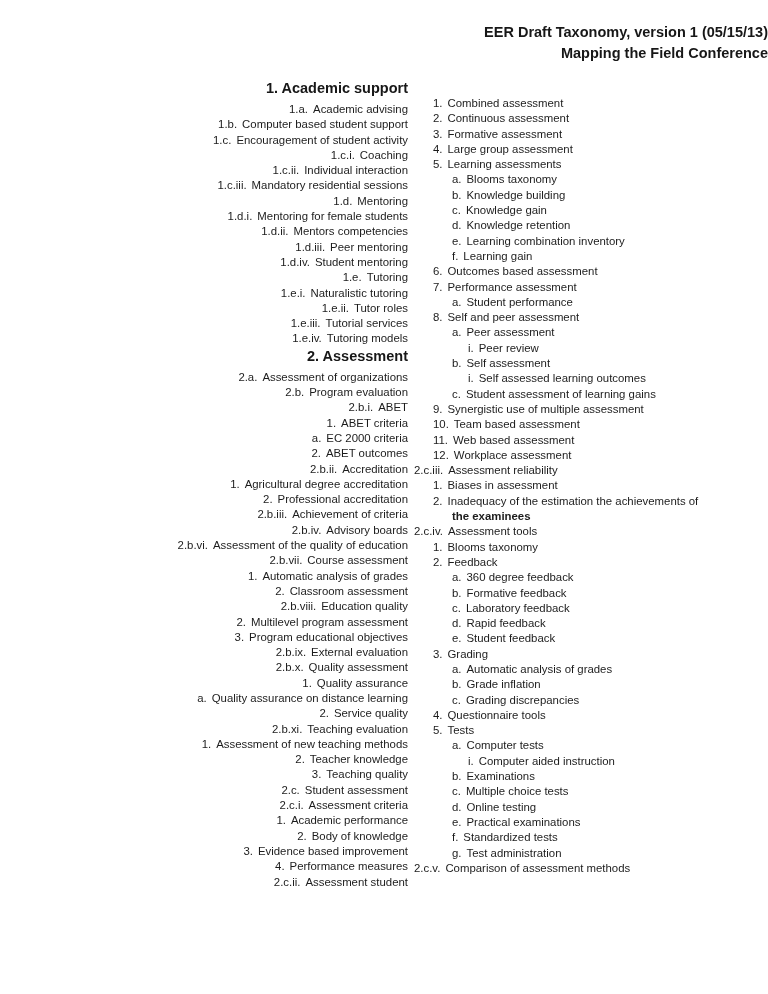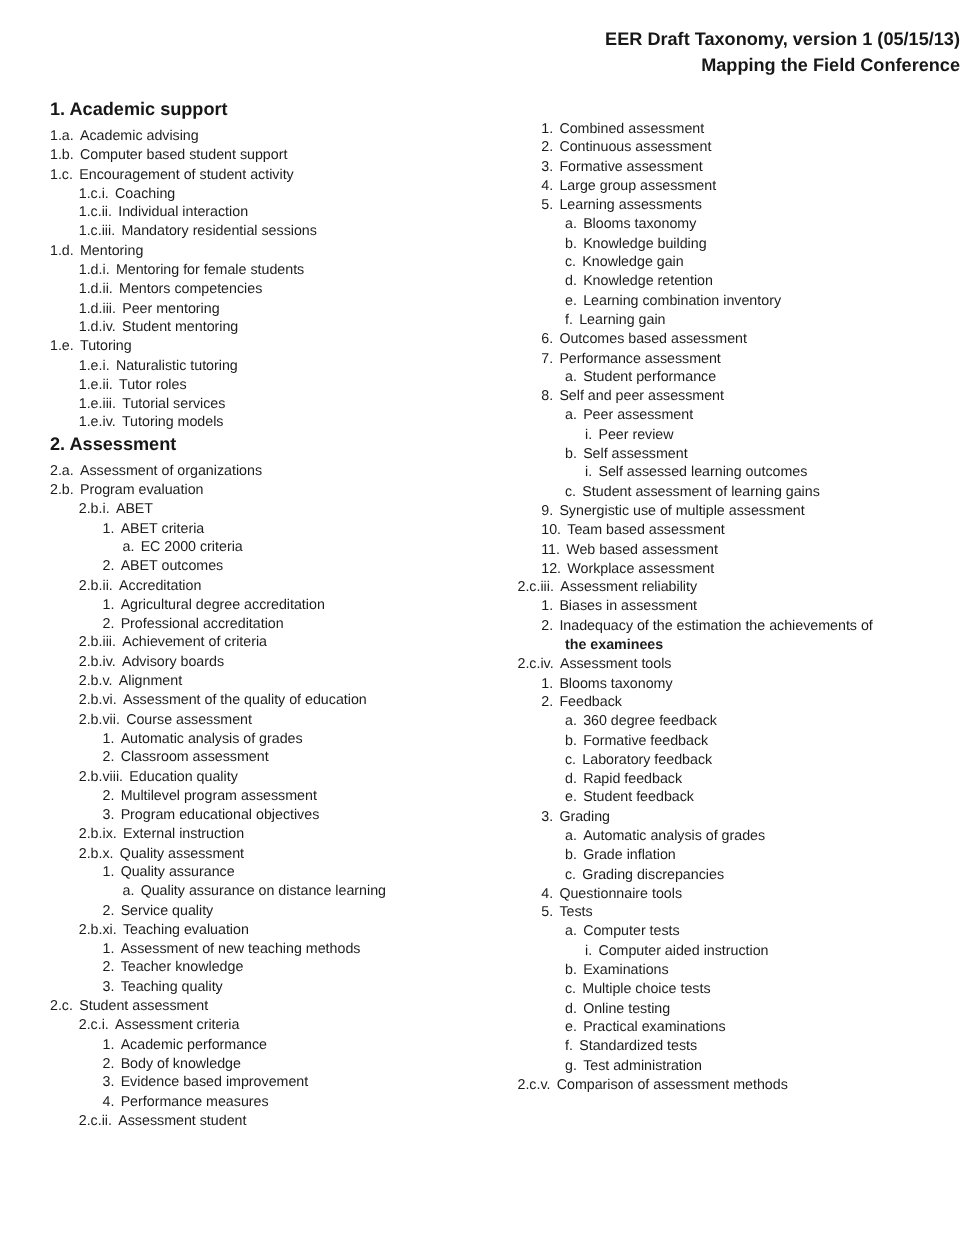--- a/index.html
+++ b/index.html
@@ -23,21 +23,21 @@
     font-size: 14.5px;
     line-height: 21px;
     color: #171717;
   }
   .col {
     position: absolute;
     font-size: 11.4px;
     line-height: 15.3px;
     color: #1c1c1c;
   }
-  #left-column  { left: 40px;  top: 79px; width: 368px; }
+  #left-column  { left: 40px;  top: 79px; width: 368px; text-align: right; }
   #right-column { left: 414px; top: 96px; width: 350px; }
   .heading {
     font-weight: bold;
     font-size: 14.5px;
     line-height: 18px;
     margin: 0 0 5px 0;
     color: #171717;
   }
   .heading-gap { }
   .line { white-space: nowrap; }
@@ -85,29 +85,28 @@
       <div class="line lvl0"><span class="marker">2.b.</span><span>Program evaluation</span></div>
       <div class="line lvl1"><span class="marker">2.b.i.</span><span>ABET</span></div>
       <div class="line lvl2"><span class="marker">1.</span><span>ABET criteria</span></div>
       <div class="line lvl3"><span class="marker">a.</span><span>EC 2000 criteria</span></div>
       <div class="line lvl2"><span class="marker">2.</span><span>ABET outcomes</span></div>
       <div class="line lvl1"><span class="marker">2.b.ii.</span><span>Accreditation</span></div>
       <div class="line lvl2"><span class="marker">1.</span><span>Agricultural degree accreditation</span></div>
       <div class="line lvl2"><span class="marker">2.</span><span>Professional accreditation</span></div>
       <div class="line lvl1"><span class="marker">2.b.iii.</span><span>Achievement of criteria</span></div>
       <div class="line lvl1"><span class="marker">2.b.iv.</span><span>Advisory boards</span></div>
-      <div class="line lvl1"><span class="marker">2.b.v.</span><span>Alignment</span></div>
       <div class="line lvl1"><span class="marker">2.b.vi.</span><span>Assessment of the quality of education</span></div>
       <div class="line lvl1"><span class="marker">2.b.vii.</span><span>Course assessment</span></div>
       <div class="line lvl2"><span class="marker">1.</span><span>Automatic analysis of grades</span></div>
       <div class="line lvl2"><span class="marker">2.</span><span>Classroom assessment</span></div>
       <div class="line lvl1"><span class="marker">2.b.viii.</span><span>Education quality</span></div>
       <div class="line lvl2"><span class="marker">2.</span><span>Multilevel program assessment</span></div>
       <div class="line lvl2"><span class="marker">3.</span><span>Program educational objectives</span></div>
-      <div class="line lvl1"><span class="marker">2.b.ix.</span><span>External instruction</span></div>
+      <div class="line lvl1"><span class="marker">2.b.ix.</span><span>External evaluation</span></div>
       <div class="line lvl1"><span class="marker">2.b.x.</span><span>Quality assessment</span></div>
       <div class="line lvl2"><span class="marker">1.</span><span>Quality assurance</span></div>
       <div class="line lvl3"><span class="marker">a.</span><span>Quality assurance on distance learning</span></div>
       <div class="line lvl2"><span class="marker">2.</span><span>Service quality</span></div>
       <div class="line lvl1"><span class="marker">2.b.xi.</span><span>Teaching evaluation</span></div>
       <div class="line lvl2"><span class="marker">1.</span><span>Assessment of new teaching methods</span></div>
       <div class="line lvl2"><span class="marker">2.</span><span>Teacher knowledge</span></div>
       <div class="line lvl2"><span class="marker">3.</span><span>Teaching quality</span></div>
       <div class="line lvl0"><span class="marker">2.c.</span><span>Student assessment</span></div>
       <div class="line lvl1"><span class="marker">2.c.i.</span><span>Assessment criteria</span></div>

